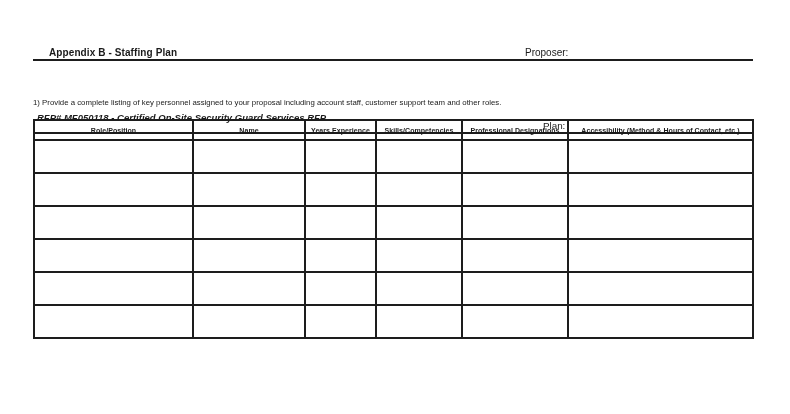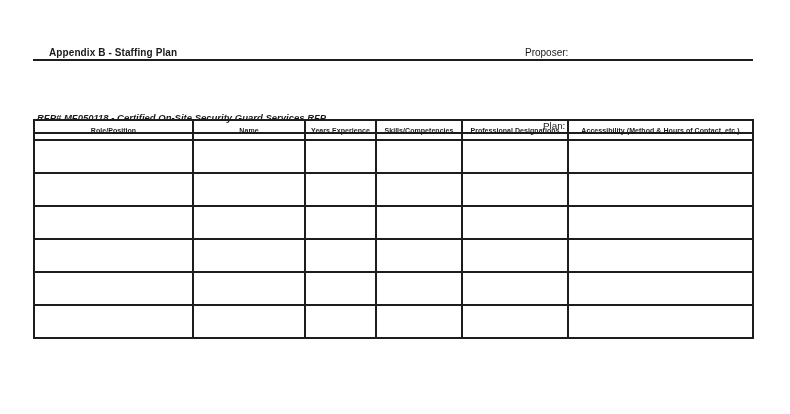--- a/index.html
+++ b/index.html
@@ -117,20 +117,21 @@
     <span class="proposer-label">Proposer:</span>
     <span class="proposer-fill"></span>
   </div>
 
   <div class="hdr-line2">
     <span class="doc-subtitle">RFP# MF050118 - Certified On-Site Security Guard Services RFP</span>
     <span class="date-label">Plan:</span>
     <span class="date-fill"></span>
   </div>
 
+  <div class="instruction">1) Provide a complete listing of key personnel assigned to your proposal including account staff, customer support team and other roles.</div>
 
   <table class="staffing">
     <colgroup>
       <col style="width:159px">
       <col style="width:112px">
       <col style="width:71px">
       <col style="width:86px">
       <col style="width:106px">
       <col style="width:185px">
     </colgroup>

